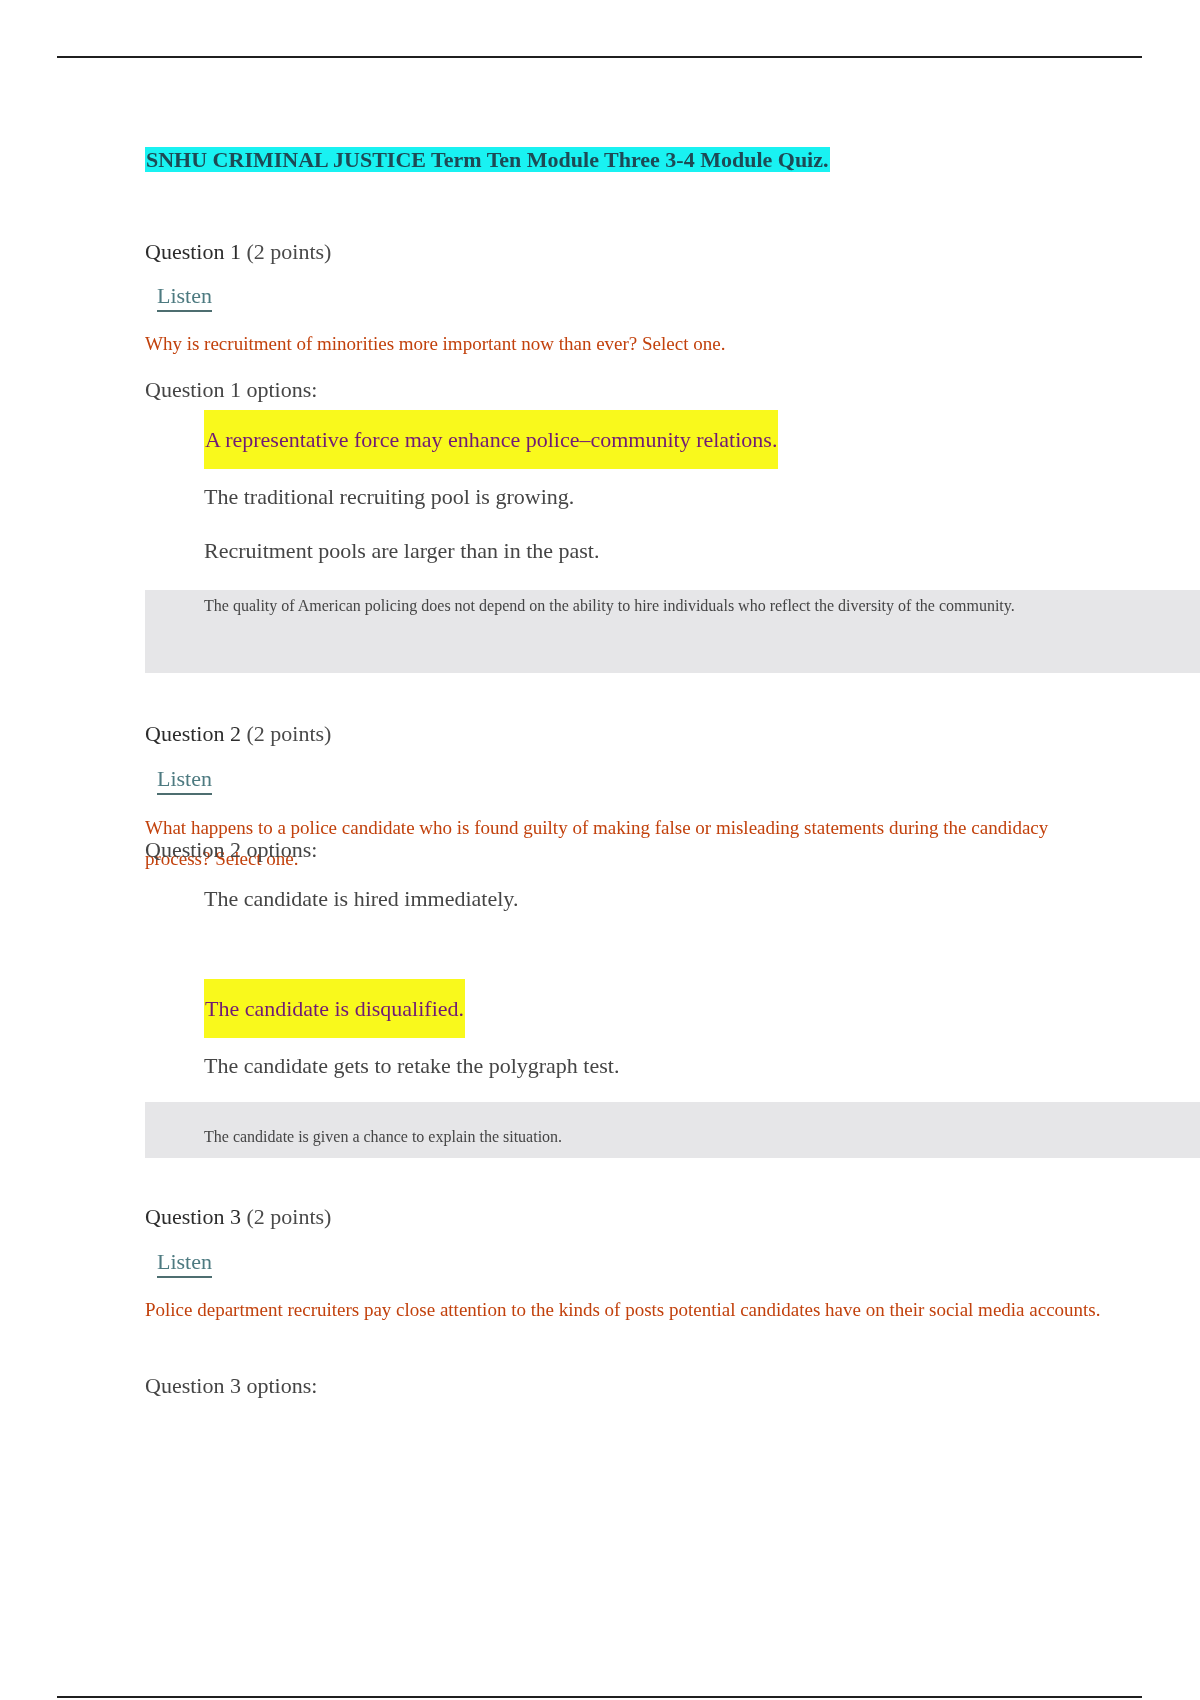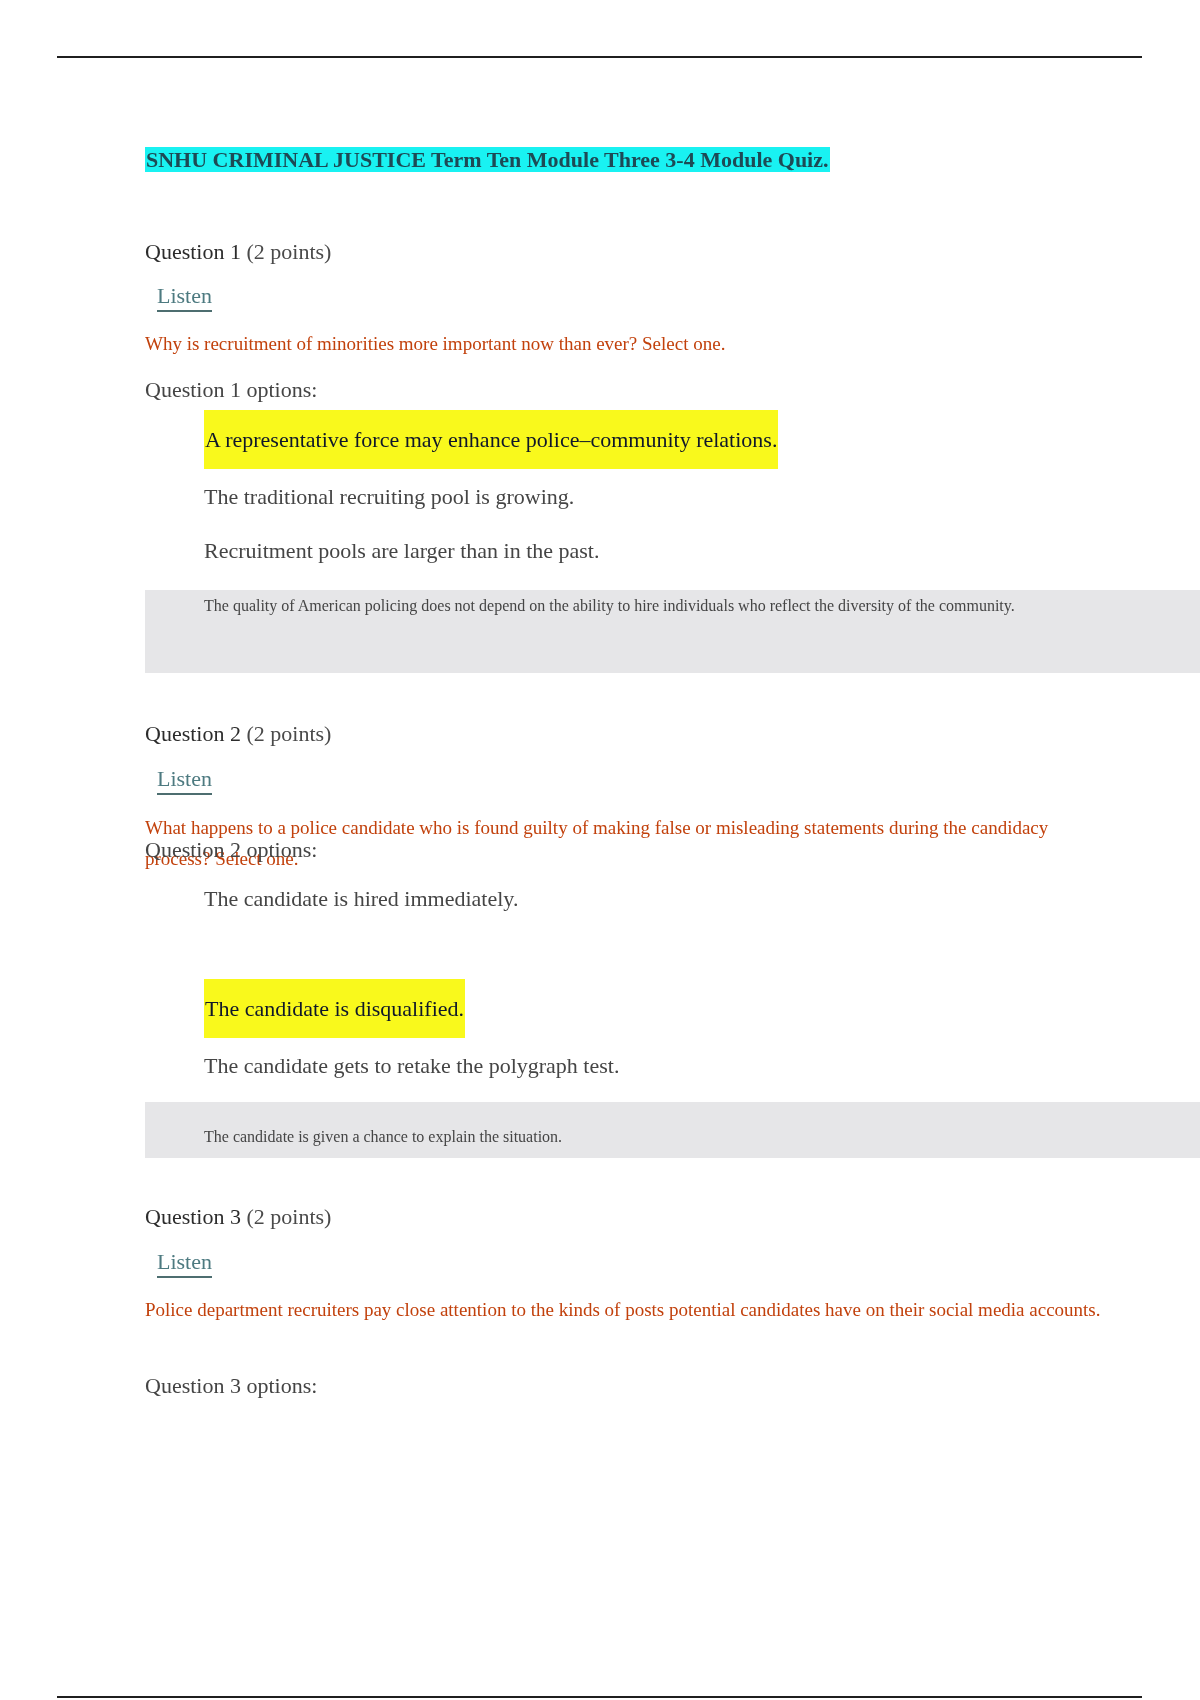--- a/index.html
+++ b/index.html
@@ -79,21 +79,21 @@
     .option {
       position: absolute;
       left: 204px;
       font-size: 22px;
       line-height: 28px;
       color: #454545;
       cursor: pointer;
     }
     .option.correct span {
       background: #f9f91c;
-      color: #0f172a;
+      color: #701a75;
       padding: 17px 1px;
     }
     .option-box {
       position: absolute;
       left: 145px;
       width: 1055px;
       background: #e6e6e8;
       cursor: pointer;
     }
     .option-box .option-text {

